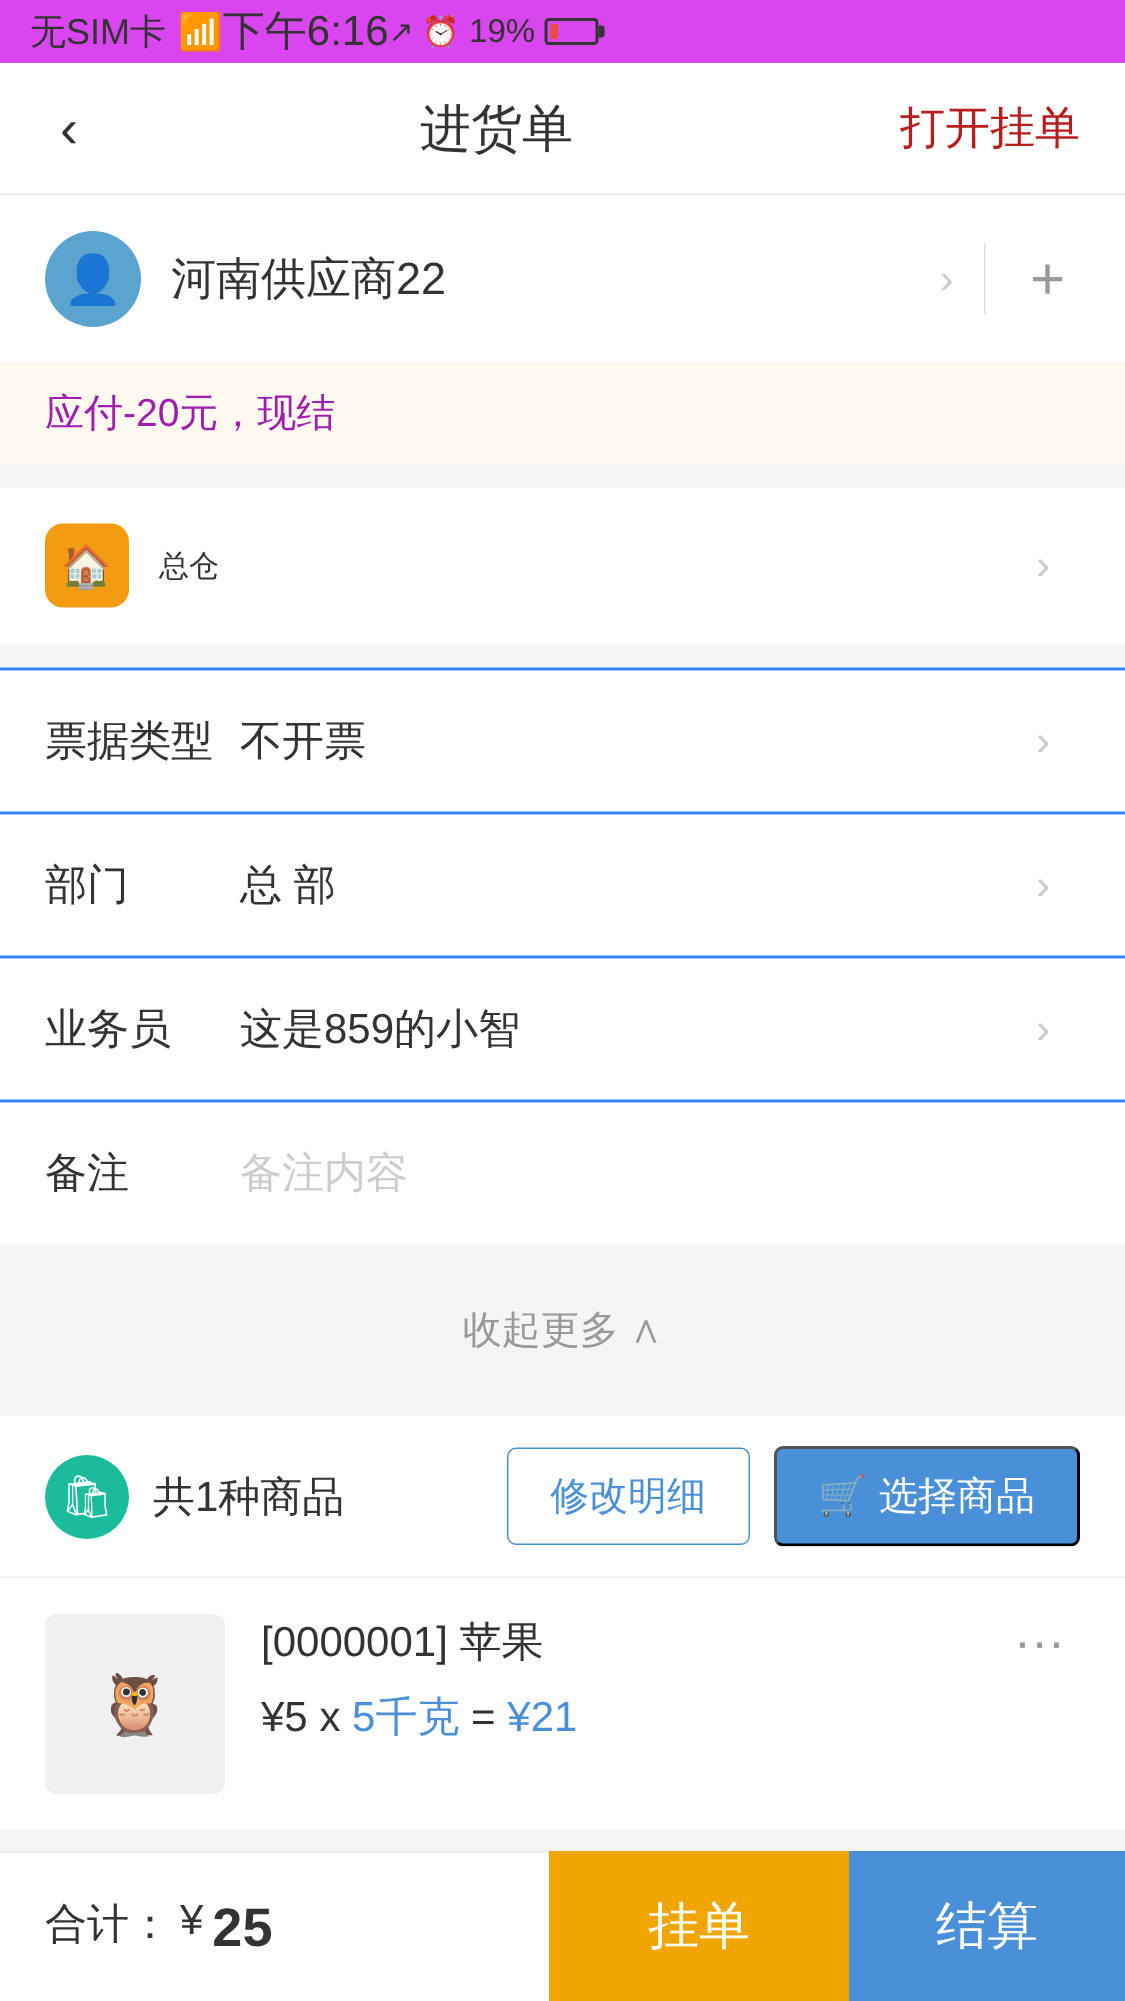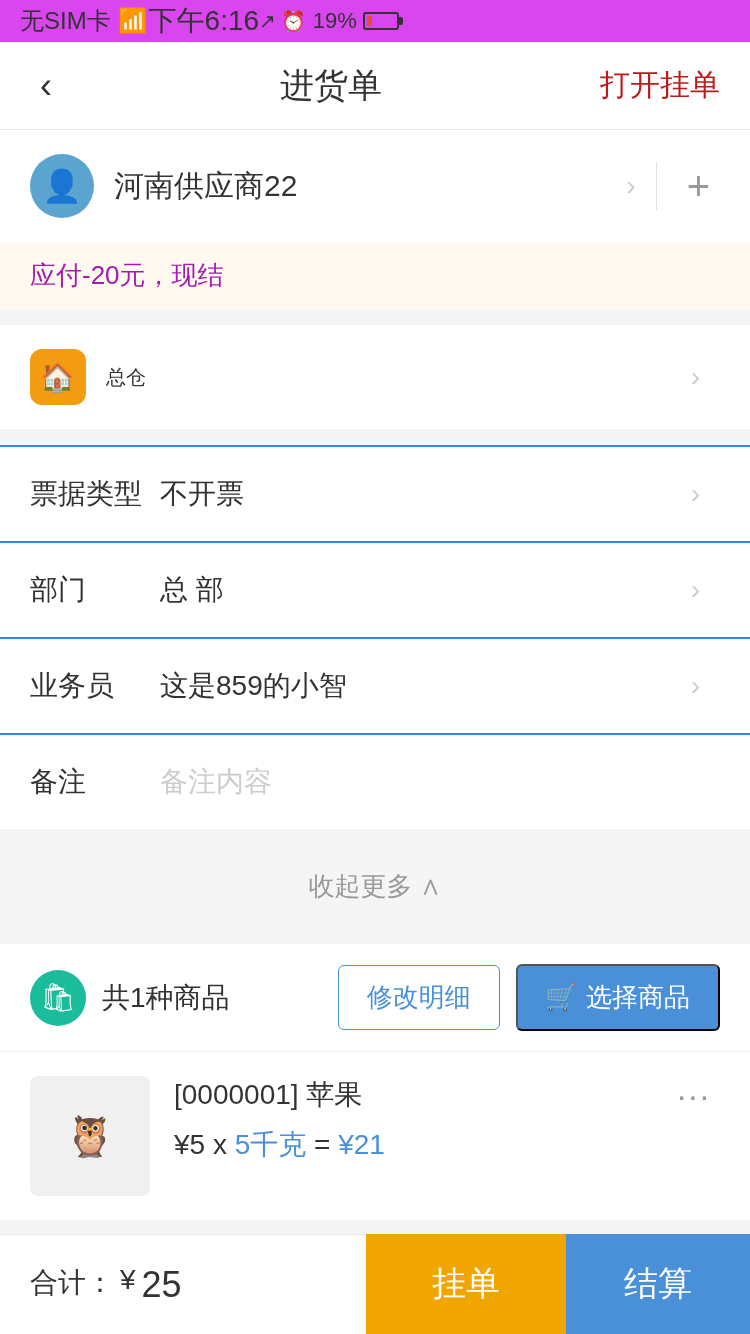--- a/index.html
+++ b/index.html
@@ -328,21 +328,21 @@
     }
     .footer-total-main {
       font-size: 28px;
       color: #333;
       display: flex;
       align-items: flex-start;
       gap: 6px;
     }
     .footer-total-amount {
       font-size: 36px;
-      font-weight: normal;
+      font-weight: bold;
       color: #333;
     }
     .footer-total-sub {
       font-size: 22px;
       color: #999;
       margin-top: 4px;
     }
     .footer-hang {
       width: 200px;
       background: #f0a500;

